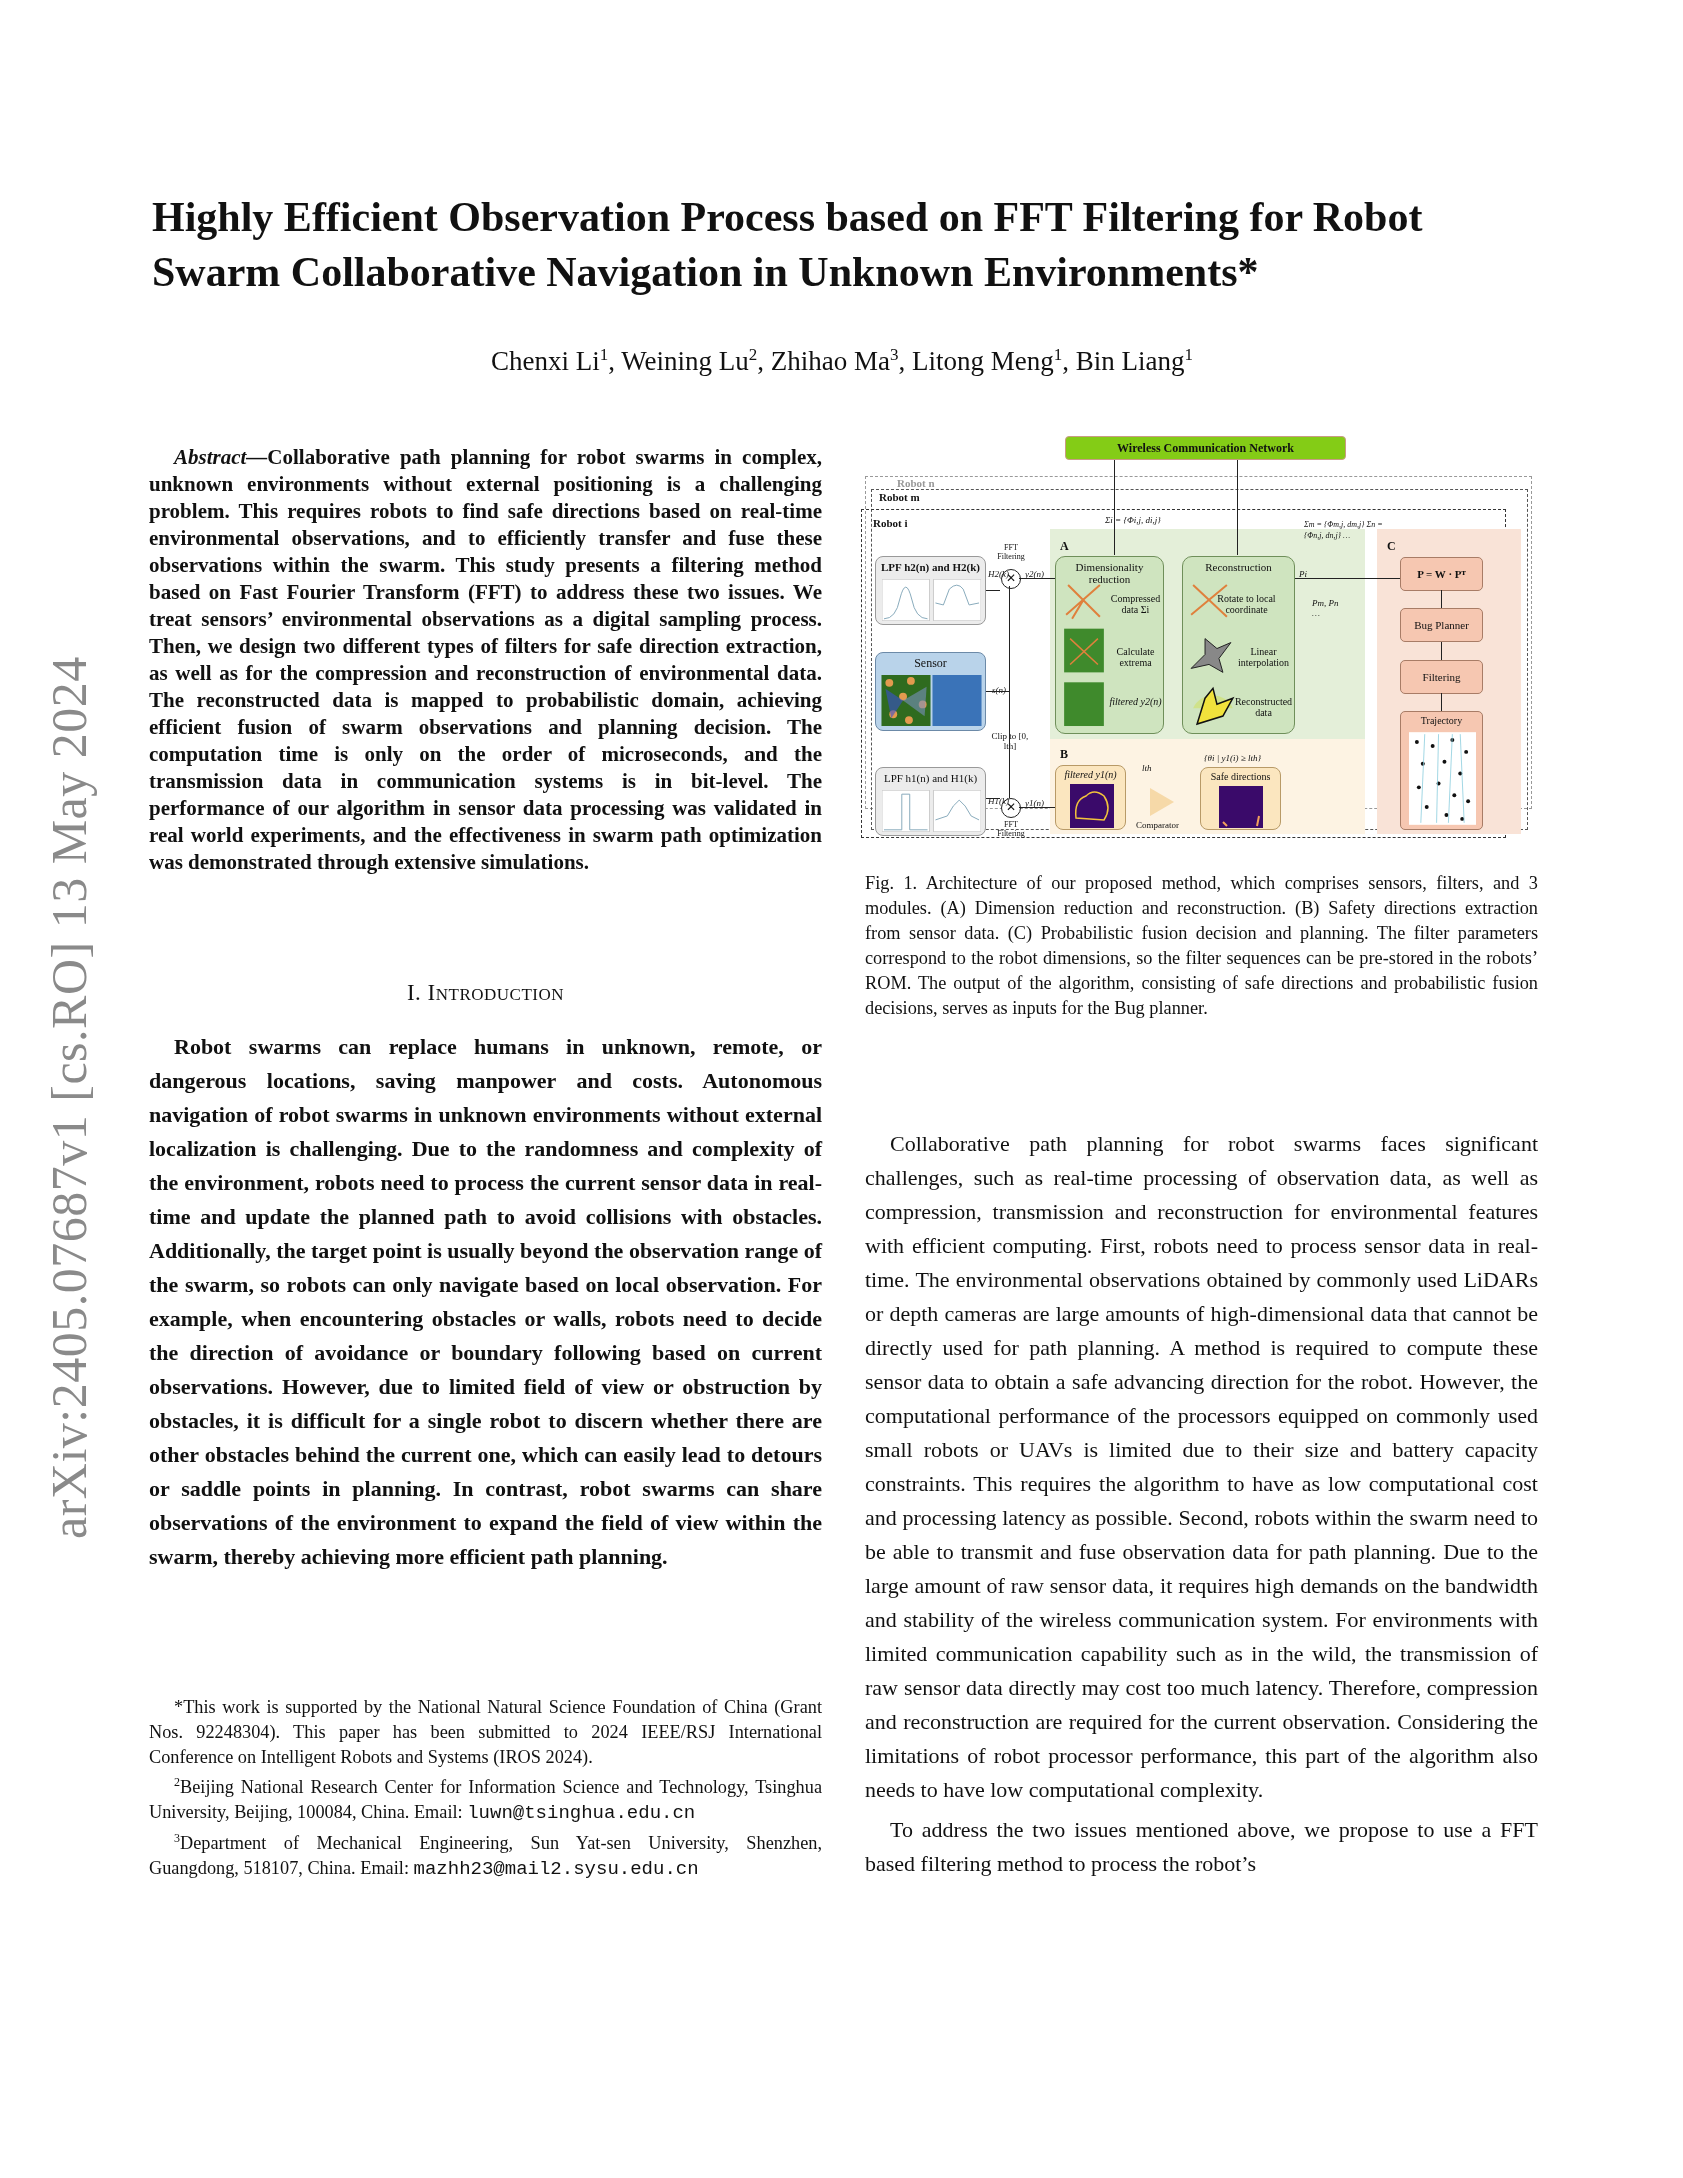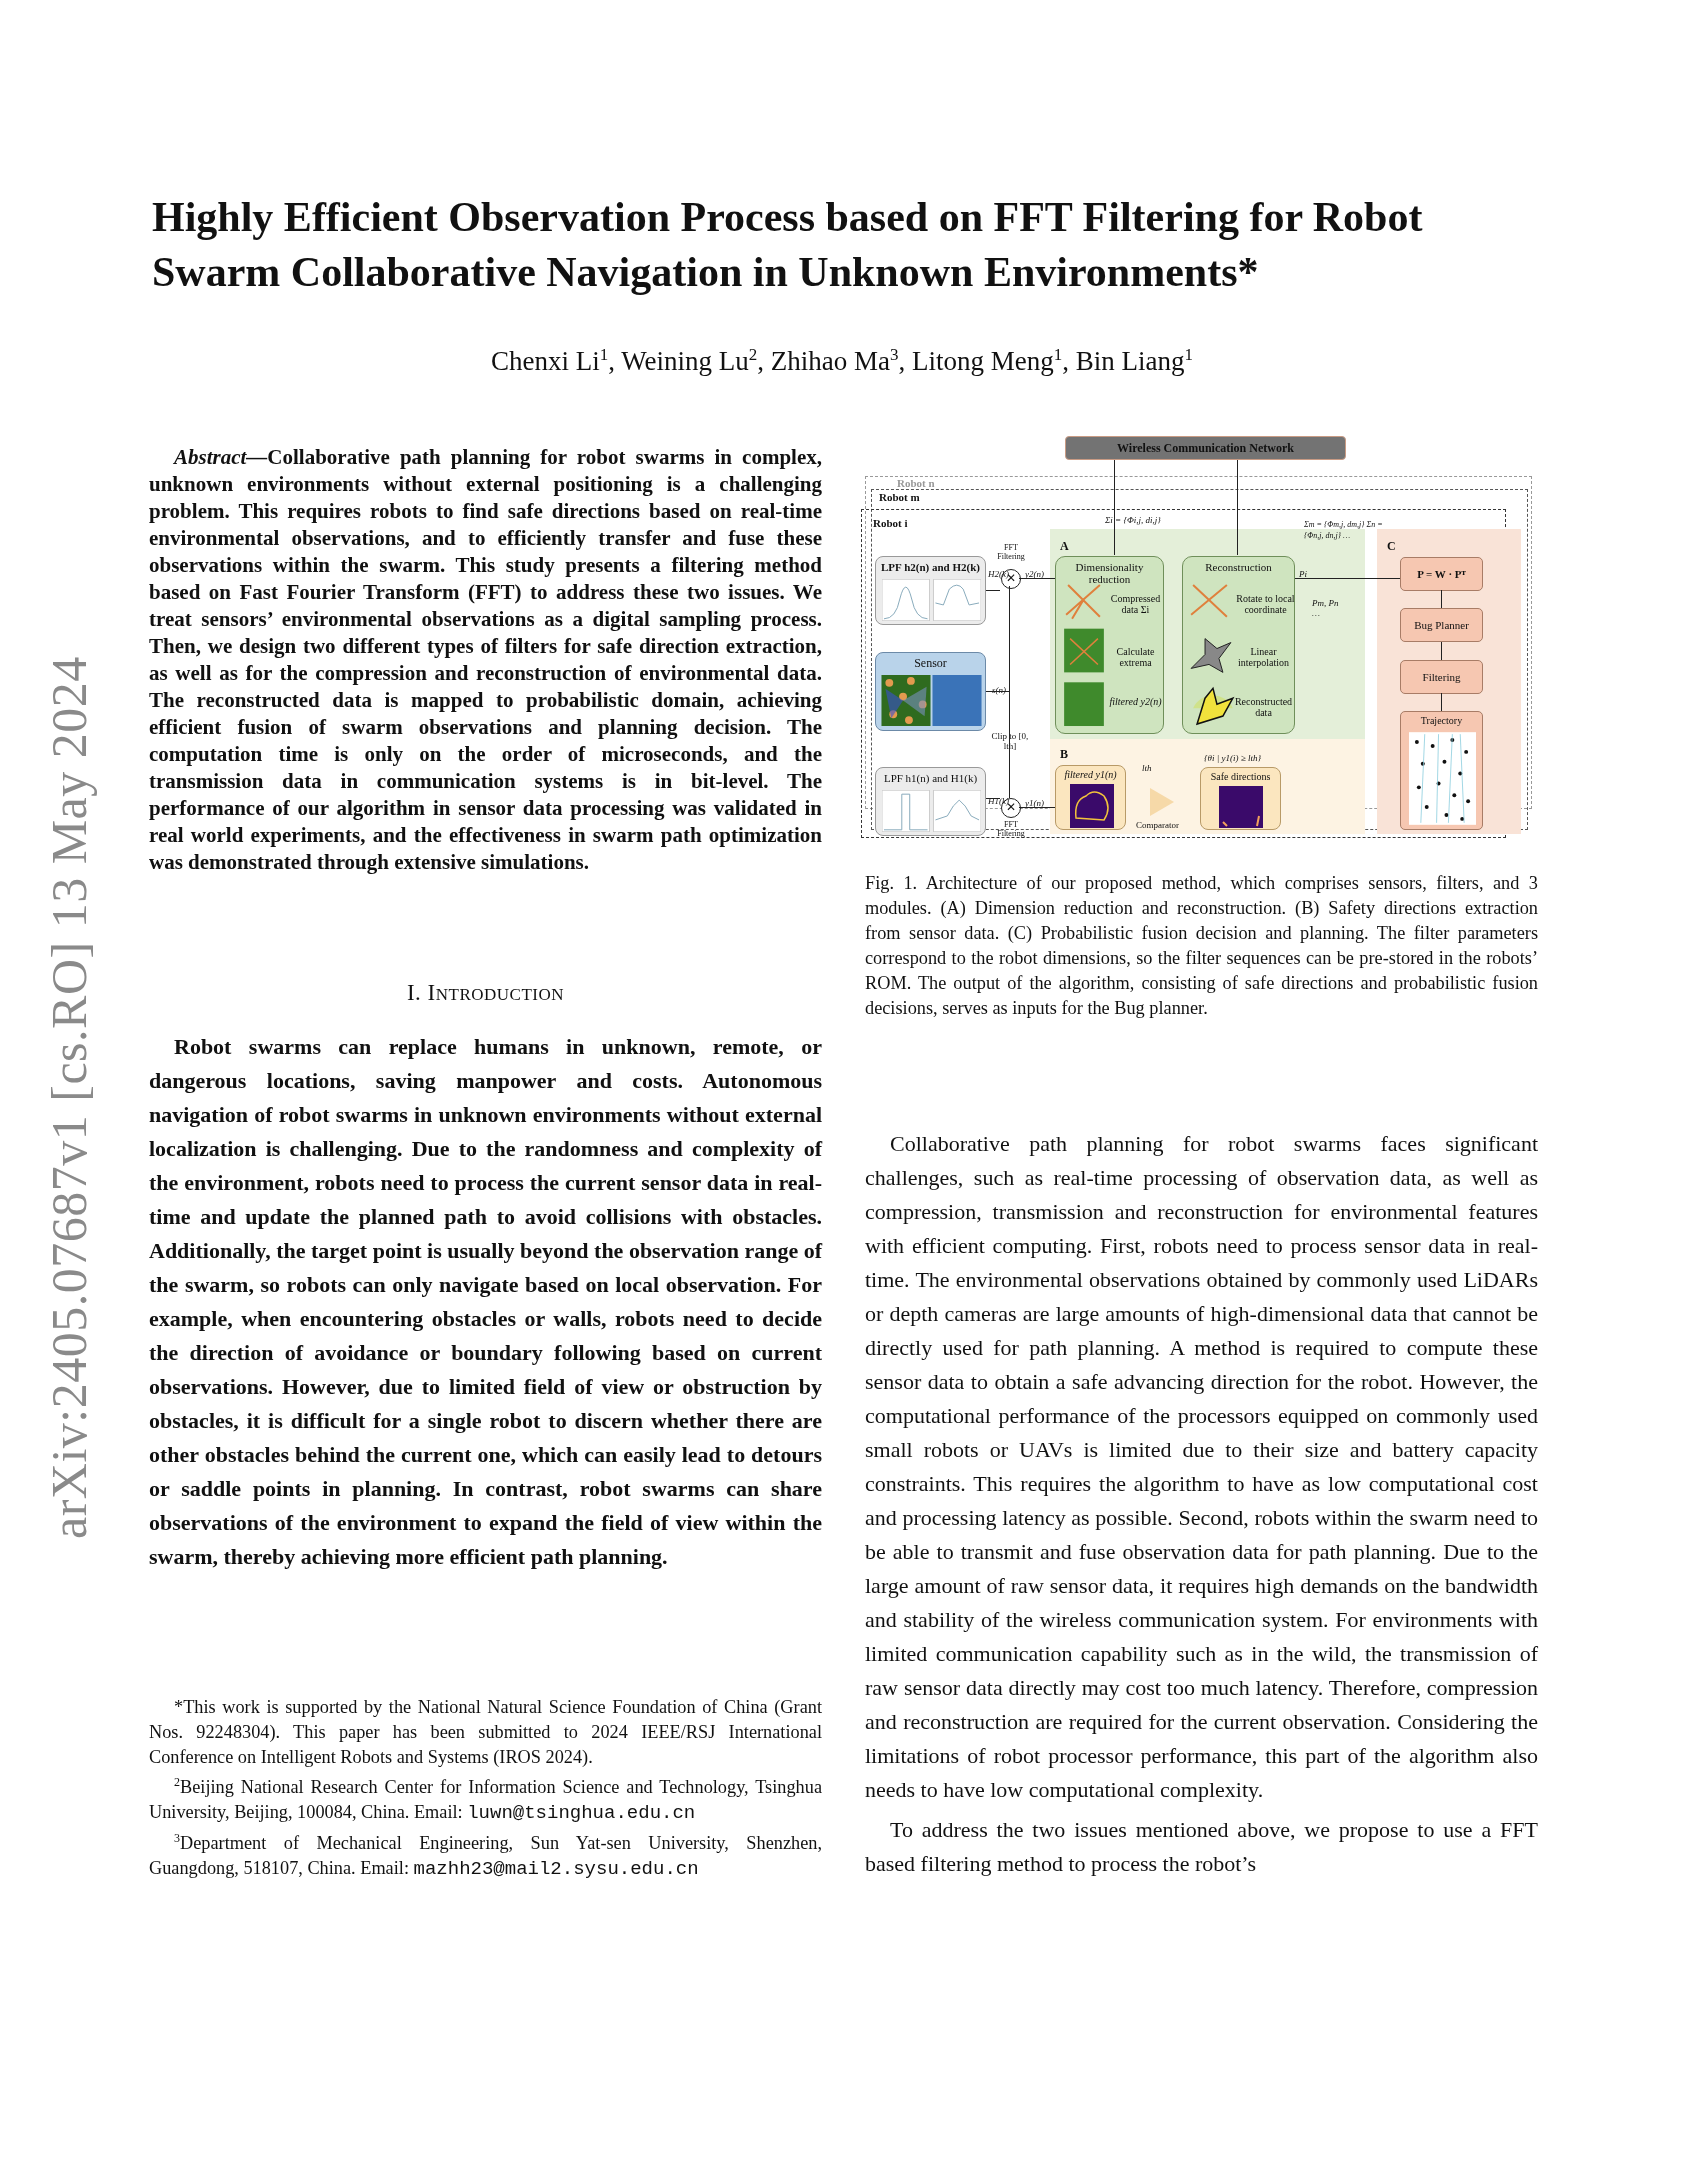--- a/index.html
+++ b/index.html
@@ -25,21 +25,21 @@
   .fnote p { margin:0; text-indent:25px; }
   .fnote .mono { font-family:"Liberation Mono", "DejaVu Sans Mono", monospace; font-size:19px; }
   .fnote sup { font-size:12px; }
   .caption { top:871px; font-size:18.3px; line-height:25px; }
   .rtext { top:1127px; }
   .rtext p + p { margin-top:6px; }
 
   
   .figure { position:absolute; left:857px; top:432px; width:683px; height:408px; font-size:11px; }
   .box { position:absolute; box-sizing:border-box; }
-  .wcn { left:208px; top:4px; width:281px; height:24px; background:#737373; border:1px solid #c99b84;
+  .wcn { left:208px; top:4px; width:281px; height:24px; background:#84cc16; border:1px solid #c99b84;
          border-radius:4px; text-align:center; font-weight:bold; line-height:22px; font-size:12px; }
   .dash { border:1.5px dashed #333; }
   .dash-light { border:1.2px dashed #999; }
   .robot-label { position:absolute; font-weight:bold; font-size:11px; }
   .modA { left:193px; top:97px; width:315px; height:210px; background:#e4efd9; }
   .modB { left:193px; top:307px; width:315px; height:95px; background:#fdf3e3; }
   .modC { left:520px; top:97px; width:144px; height:305px; background:#f9e3d7; }
   .panel { border:1px solid #6f8f5a; border-radius:10px; background:#cfe4bf; }
   .pinkbox { background:#f6c7b1; border:1px solid #a87c66; border-radius:5px; text-align:center; }
   .graybox { background:#ececec; border:1px solid #999; border-radius:8px; }
@@ -167,21 +167,21 @@
     <div style="position:absolute;left:53px;top:139px;width:53px;text-align:center;font-size:10px;font-style:italic;">filtered y2(n)</div>
   </div>
   <div class="box panel" style="left:325px;top:124px;width:113px;height:178px;">
     <div class="lbl" style="top:4px;">Reconstruction</div>
     <svg class="thumb" style="left:4px;top:22px;" width="48" height="149" viewBox="0 0 48 150">
       <path d="M4 36 L40 6 M6 6 L40 38" stroke="#e0803c" stroke-width="2"></path>
       <path d="M18 60 L30 70 L44 64 L32 80 L36 94 L22 86 L4 90 L18 76 Z" fill="#888" stroke="#222"></path>
       <path d="M6 130 A22 22 0 0 1 46 130 Z" fill="#cfe28a"></path>
       <path d="M10 146 L18 120 L26 110 L30 126 L46 120 L36 138 Z" fill="#f1e23c" stroke="#111" stroke-width="1.5"></path>
     </svg>
-    <div style="position:absolute;left:53px;top:36px;width:59px;text-align:center;font-size:10px;">Rotate to local coordinate</div>
+    <div style="position:absolute;left:34px;top:36px;width:59px;text-align:center;font-size:10px;">Rotate to local coordinate</div>
     <div style="position:absolute;left:51px;top:89px;width:59px;text-align:center;font-size:10px;">Linear interpolation</div>
     <div style="position:absolute;left:51px;top:139px;width:59px;text-align:center;font-size:10px;">Reconstructed data</div>
   </div>
 
   <div class="box yellowbox" style="left:198px;top:333px;width:71px;height:65px;">
     <div class="lbl" style="top:3px;font-size:10px;font-style:italic;">filtered y1(n)</div>
     <svg class="thumb" style="left:14px;top:18px;" width="44" height="44" viewBox="0 0 44 44">
       <rect width="44" height="44" fill="#3a0a6a"></rect>
         <path d="M6 34 Q4 16 16 12 Q24 4 34 12 Q42 24 34 36 Z" fill="none" stroke="#f2c33c" stroke-width="1.5"></path>
     </svg>

